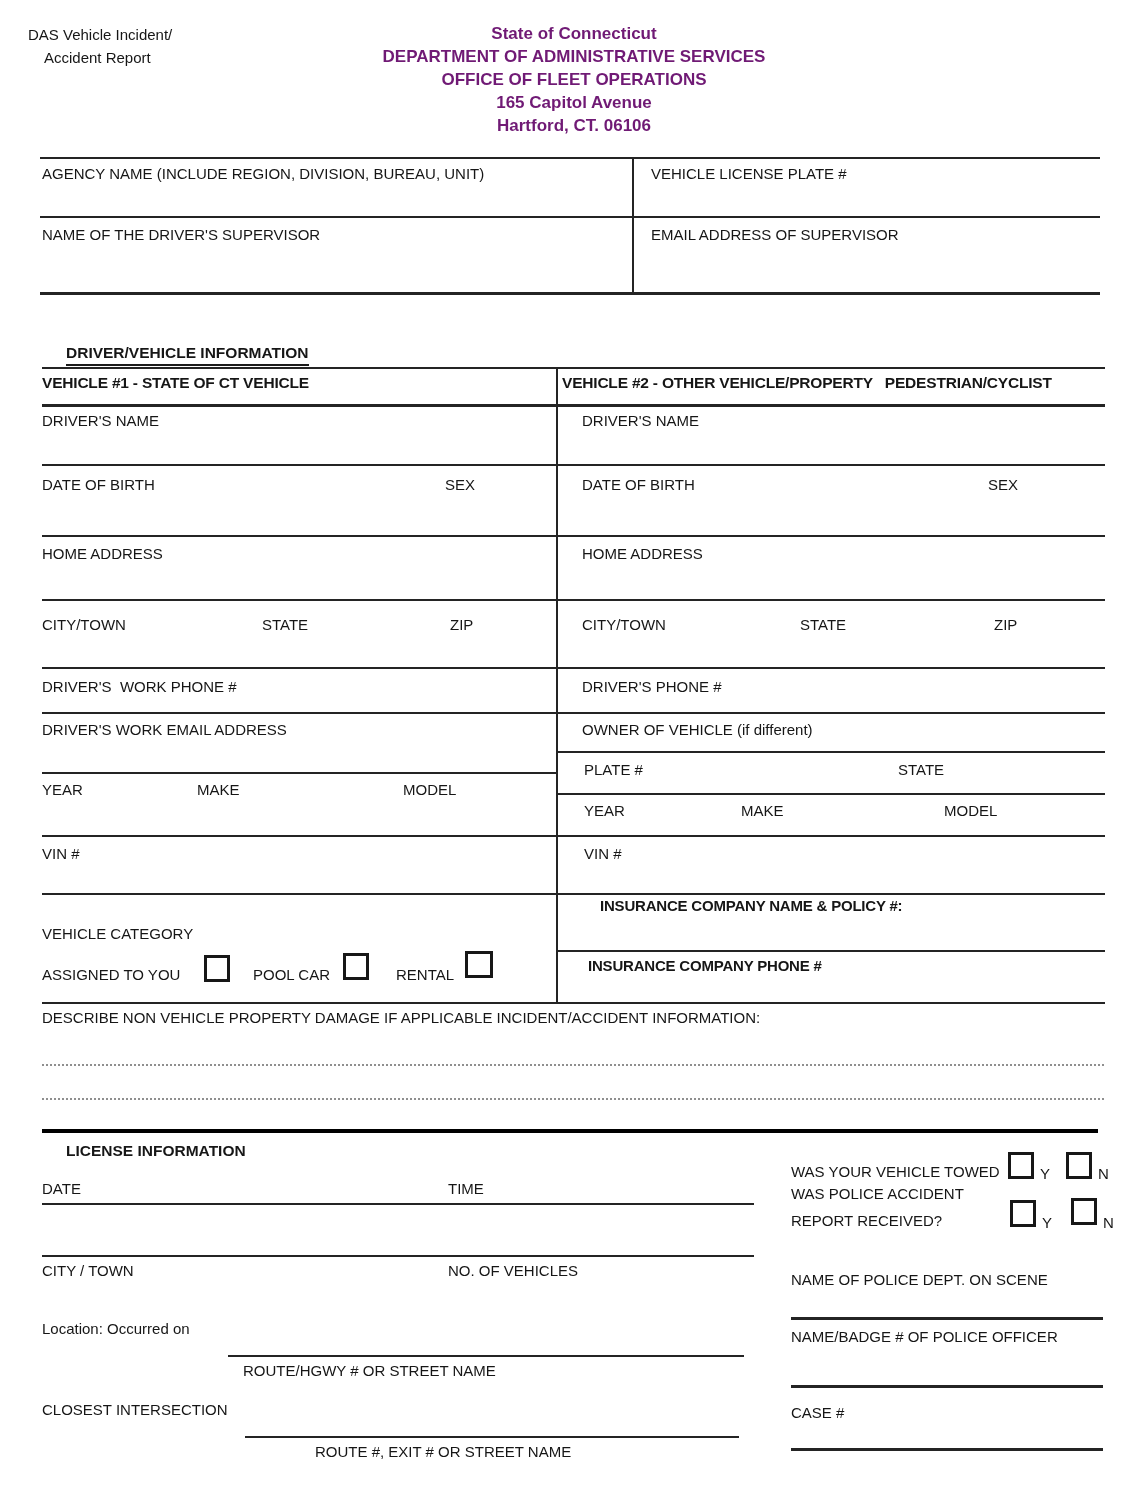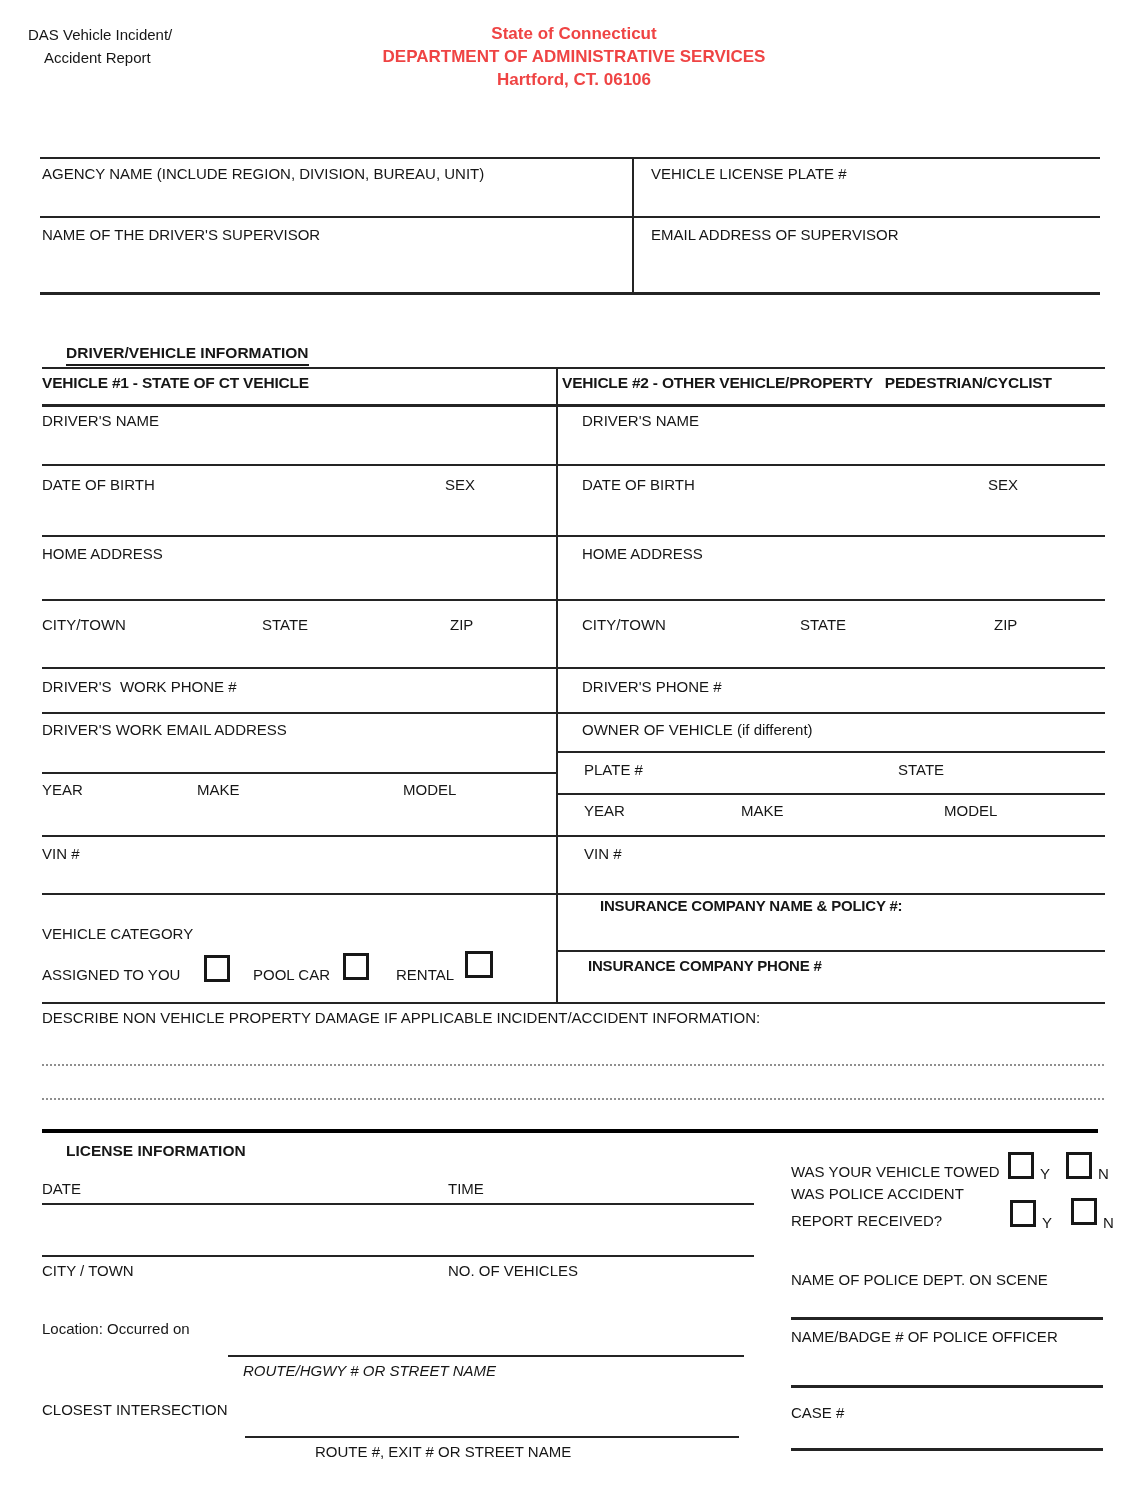--- a/index.html
+++ b/index.html
@@ -4,38 +4,40 @@
 <style>
   html,body{margin:0;padding:0;background:#ffffff;}
   #page{position:relative;width:1148px;height:1485px;background:#ffffff;overflow:hidden;
         font-family:"Liberation Sans", sans-serif;color:#161616;}
   .lbl{position:absolute;font-size:15px;line-height:1.15;color:#161616;white-space:pre;}
   .b{font-weight:bold;margin-left:24px;}
   .sm-tight{letter-spacing:-0.2px;}
   .tight{letter-spacing:-0.55px;}
   .colhdr{font-weight:bold;font-size:15.5px;letter-spacing:-0.2px;}
   .center-hdr{position:absolute;left:0;top:22px;width:1148px;text-align:center;
-              font-weight:bold;font-size:17px;line-height:23px;color:#ef4444;}
+              font-weight:bold;font-size:17px;line-height:23px;color:#701a75;}
   .hl{position:absolute;background:#242424;height:2px;}
   .vl{position:absolute;background:#242424;width:2px;}
   .dot{position:absolute;height:0;border-top:2px dotted #8f8f8f;}
   .cbx{position:absolute;width:20px;height:21px;border:3px solid #171717;background:#fff;}
   .underlined{border-bottom:2px solid #1b1b1b;padding-bottom:2px;}
 </style>
 </head>
 <body>
 
 <div id="page">
 
   <div class="lbl" style="left:28px;top:26px;">DAS Vehicle Incident/</div>
   <div class="lbl" style="left:44px;top:49px;">Accident Report</div>
 
   <div class="center-hdr">
     <div>State of Connecticut</div>
     <div>DEPARTMENT OF ADMINISTRATIVE SERVICES</div>
+    <div>OFFICE OF FLEET OPERATIONS</div>
+    <div>165 Capitol Avenue</div>
     <div>Hartford, CT. 06106</div>
   </div>
 
   <div class="hl" style="left:40px;top:157px;width:1060px;"></div>
   <div class="vl" style="left:632px;top:157px;height:138px;"></div>
 
   <div class="lbl" style="left:42px;top:165px;">AGENCY NAME (INCLUDE REGION, DIVISION, BUREAU, UNIT)</div>
   <div class="lbl" style="left:651px;top:165px;">VEHICLE LICENSE PLATE #</div>
 
   <div class="hl" style="left:40px;top:216px;width:1060px;"></div>
@@ -145,21 +147,21 @@
 
   <div class="hl" style="left:42px;top:1255px;width:712px;"></div>
   <div class="lbl" style="left:42px;top:1262px;">CITY / TOWN</div>
   <div class="lbl" style="left:448px;top:1262px;">NO. OF VEHICLES</div>
 
   <div class="lbl" style="left:791px;top:1271px;">NAME OF POLICE DEPT. ON SCENE</div>
   <div class="hl" style="left:791px;top:1317px;width:312px;height:3px;"></div>
 
   <div class="lbl" style="left:42px;top:1320px;">Location: Occurred on</div>
   <div class="hl" style="left:228px;top:1355px;width:516px;"></div>
-  <div class="lbl" style="left:243px;top:1362px;font-style:italic;">ROUTE/HGWY # OR STREET NAME</div>
+  <div class="lbl" style="left:243px;top:1362px;">ROUTE/HGWY # OR STREET NAME</div>
 
   <div class="lbl" style="left:791px;top:1328px;">NAME/BADGE # OF POLICE OFFICER</div>
   <div class="hl" style="left:791px;top:1385px;width:312px;height:3px;"></div>
 
   <div class="lbl" style="left:42px;top:1401px;">CLOSEST INTERSECTION</div>
   <div class="hl" style="left:245px;top:1436px;width:494px;"></div>
   <div class="lbl" style="left:315px;top:1443px;">ROUTE #, EXIT # OR STREET NAME</div>
 
   <div class="lbl" style="left:791px;top:1404px;">CASE #</div>
   <div class="hl" style="left:791px;top:1448px;width:312px;height:3px;"></div>

